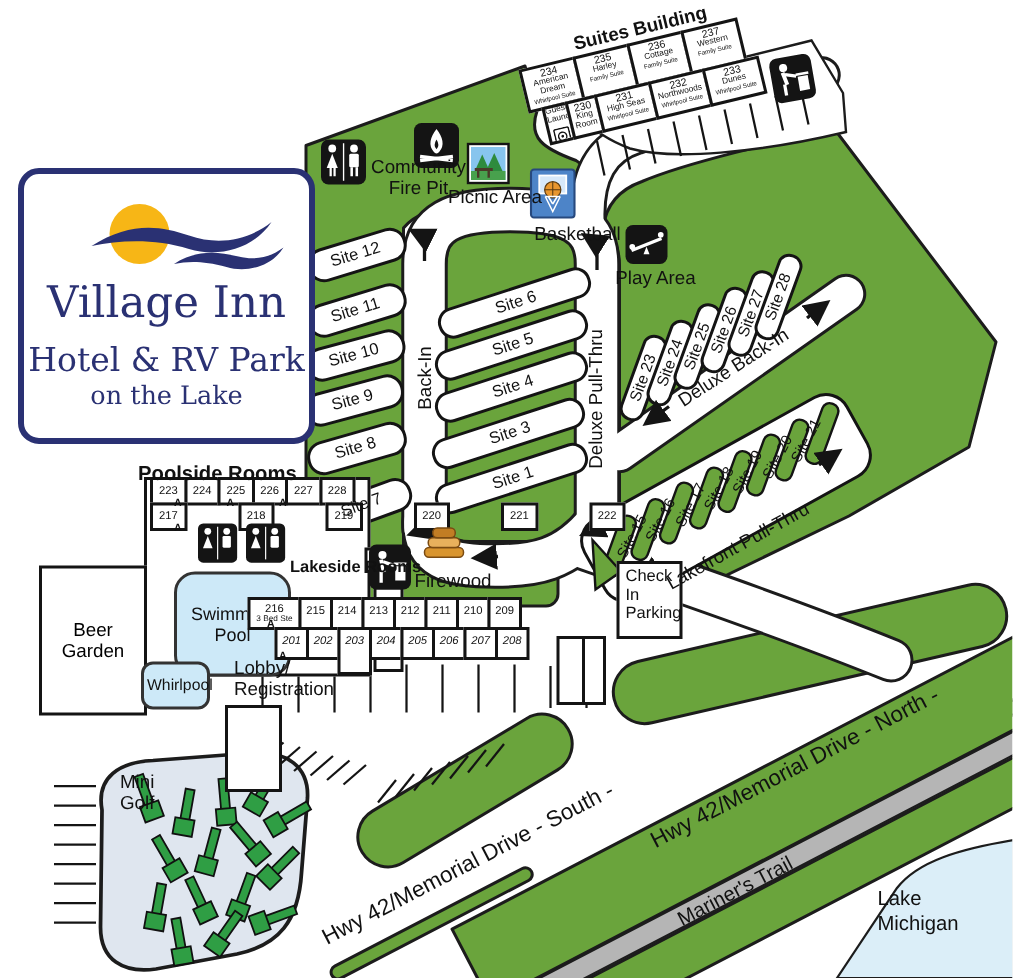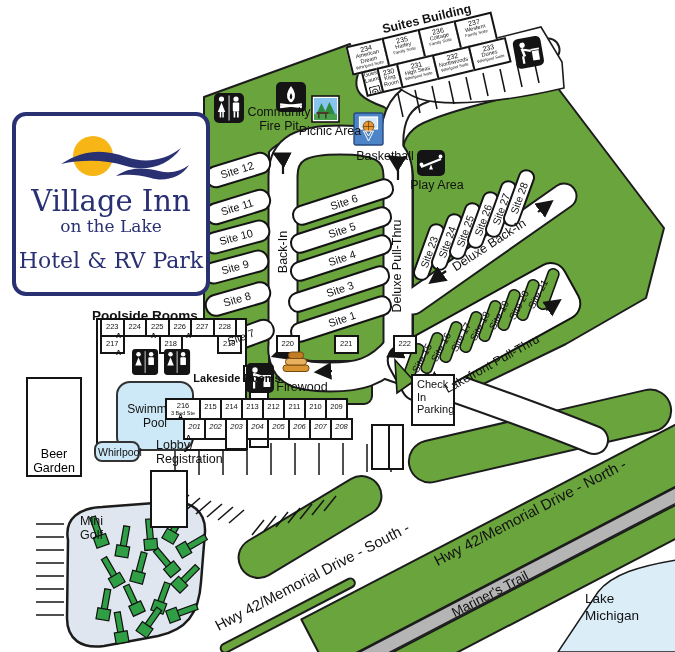--- a/index.html
+++ b/index.html
@@ -259,22 +259,22 @@
   </g>
 </svg>
 
 <div class="logo">
   <svg width="160" height="58" viewBox="0 0 160 58" style="margin-top:8px">
     <circle cx="62" cy="32" r="20" fill="#f7b616"></circle>
     <path d="M30,40 C55,24 75,26 95,33 C115,40 135,36 150,24 C138,42 115,48 95,42 C72,35 50,36 30,40 Z" fill="#2a3173"></path>
     <path d="M85,52 C100,42 115,44 128,47 C140,50 150,47 158,41 C150,54 133,58 120,54 C105,50 95,50 85,52 Z" fill="#2a3173"></path>
   </svg>
   <div style="font-size:29px;line-height:30px;">Village Inn</div>
+  <div style="font-size:22px;line-height:26px;margin-top:12px;">Hotel &amp; RV Park</div>
   <div style="font-size:17px;line-height:20px;">on the Lake</div>
-  <div style="font-size:22px;line-height:26px;margin-top:12px;">Hotel &amp; RV Park</div>
 </div>
 
 <div class="suites">
   <div class="lbl" style="position:static;font-weight:bold;font-size:12.5px;margin:0 0 1px 40px;">Suites Building</div>
   <div class="srow">
     <div class="sbox" style="width:39px;height:30px">
           <div class="snum">234</div>
           <div class="sname">American Dream</div>
           <div class="ssub">Whirlpool Suite</div>
         </div>
@@ -319,21 +319,21 @@
         </div>
     <div class="sbox" style="width:39px;height:26px">
           <div class="snum">233</div>
           <div class="sname">Dunes</div>
           <div class="ssub">Whirlpool Suite</div>
         </div>
   </div>
 </div>
 
 <div class="bld" style="left:96px;top:318px;width:151px;height:133px;"></div>
-<div class="bld" style="left:26px;top:377px;width:56px;height:100px;display:flex;align-items:flex-end;justify-content:center;">
+<div class="bld" style="left:26px;top:377px;width:72px;height:100px;display:flex;align-items:center;justify-content:center;">
   <div class="wrap" style="font-size:12.5px;width:52px;">Beer Garden</div>
 </div>
 <div class="bld" style="left:150px;top:470px;width:38px;height:58px;"></div>
 <div class="bld z3" style="left:364px;top:374px;width:44px;height:52px;border-width:2.5px;padding:2px 0 0 4px;font-size:11px;line-height:12.5px;color:#111;">
   <div>Check</div>
       <div>In</div>
       <div>Parking</div>
 </div>
 <div class="bld" style="left:371px;top:424px;width:33px;height:46px;border-width:2px;">
   <div style="position:absolute;left:50%;top:0;bottom:0;border-left:2px solid #141414;"></div>
@@ -358,21 +358,21 @@
 
 <div class="pool" style="left:116px;top:381px;width:78px;height:70px;">
   <div class="wrap" style="font-size:12px;width:62px;">Swimming Pool</div>
 </div>
 <div class="bld z3" style="left:202px;top:391px;width:20px;height:57px;border-width:2px;display:flex;align-items:center;justify-content:center;font-size:10.5px;color:#111;">
   <span>Bar</span>
 </div>
 <div class="bld z3" style="left:196px;top:365px;width:25px;height:17px;border-width:2px;text-align:center;font-size:8.5px;line-height:13px;color:#111;">
   <span>ICE</span>
 </div>
-<div class="pool" style="left:94px;top:441px;width:46px;height:21px;border-radius:8px;justify-content:flex-start;overflow:visible;">
+<div class="pool" style="left:94px;top:441px;width:46px;height:32px;border-radius:8px;justify-content:flex-start;overflow:visible;">
   <span style="font-size:10.5px;padding-left:2px;white-space:nowrap;">Whirlpool</span>
 </div>
 
 <div class="rrow" style="left:165px;top:398px;">
   <div class="cell" style="width:36px;height:22px;padding-top:1px;">
     <div>216</div>
         <div class="sub">3 Bed Ste</div>
   </div>
   <div class="cell" style="width:23px;height:22px">215</div>
   <div class="cell" style="width:23px;height:22px">214</div>

